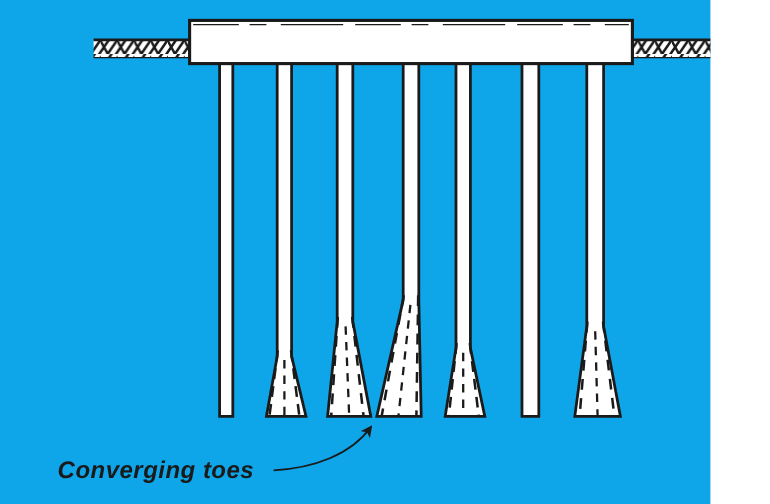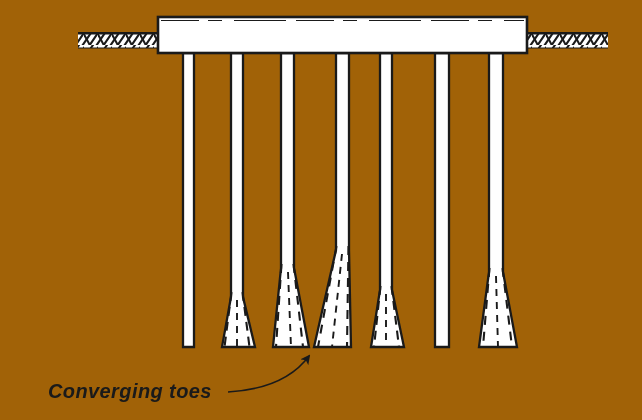--- a/index.html
+++ b/index.html
@@ -2,23 +2,23 @@
 <html><head>
 <meta charset="utf-8">
 <style>
   html, body {
     margin: 0;
     padding: 0;
     background: #ffffff;
   }
   #root {
     position: relative;
-    width: 642px;
+    width: 592px;
     height: 420px;
-    background: #a16207;
+    background: #0ea5e9;
     overflow: hidden;
     font-family: "Liberation Sans", sans-serif;
   }
   #figure {
     position: absolute;
     left: 0;
     top: 0;
     width: 642px;
     height: 420px;
     display: block;

